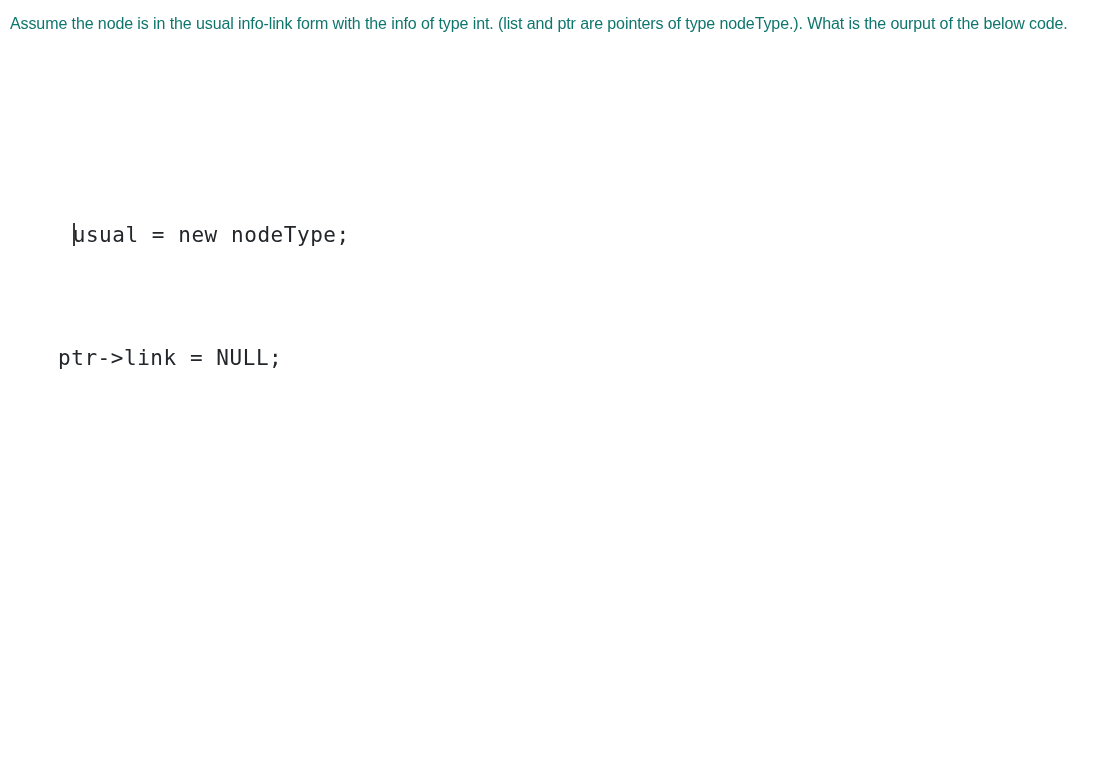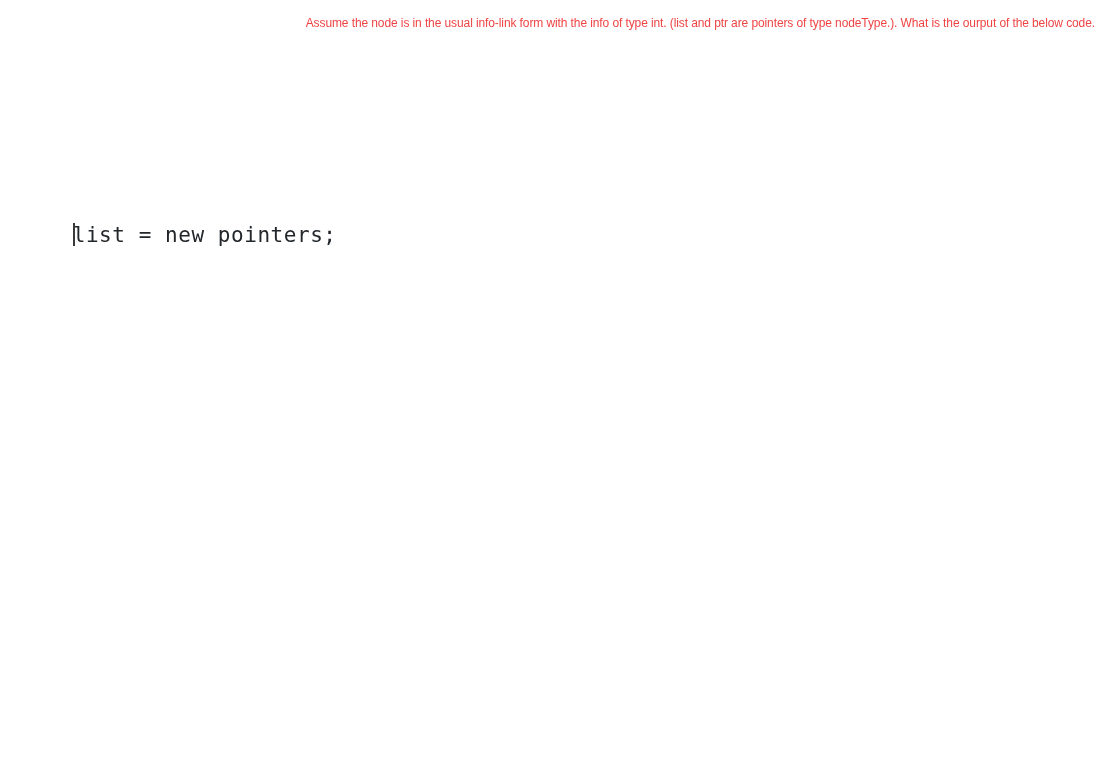--- a/index.html
+++ b/index.html
@@ -26,26 +26,25 @@
     background: #ffffff;
   }
 
   
   #question-text {
     position: absolute;
     left: 10px;
     top: 14px;
     width: 1085px;
     font-family: "Liberation Sans", sans-serif;
-    font-size: 12px;
+    font-size: 16px;
     line-height: 19px;
-    color: #ef4444;
+    color: #0f766e;
     letter-spacing: -0.1px;
     white-space: nowrap;
-    text-align: right;
   }
 
   
   #code-block {
     position: absolute;
     left: 58px;
     top: 128px;
     font-family: "DejaVu Sans Mono", "Liberation Mono", monospace;
     font-size: 21px;
     line-height: 30.7px;
@@ -79,22 +78,23 @@
 </style>
 </head>
 <body>
 
 <div id="page">
 
   <div id="question-text">Assume the node is in the usual info-link form with the info of type int. (list and ptr are pointers of type nodeType.). What is the ourput of the below code.</div>
 
   <div id="code-block">
 
-    <div class="code-line"><span class="caret-spacer"></span><span id="text-caret"></span><span>list = new pointers;</span></div>
+    <div class="code-line"><span class="caret-spacer"></span><span id="text-caret"></span><span>usual = new nodeType;</span></div>
 
+    <div class="code-line"><span>ptr-&gt;link = NULL;</span></div>
     
     
     
     
     
     
     
     
     
     

